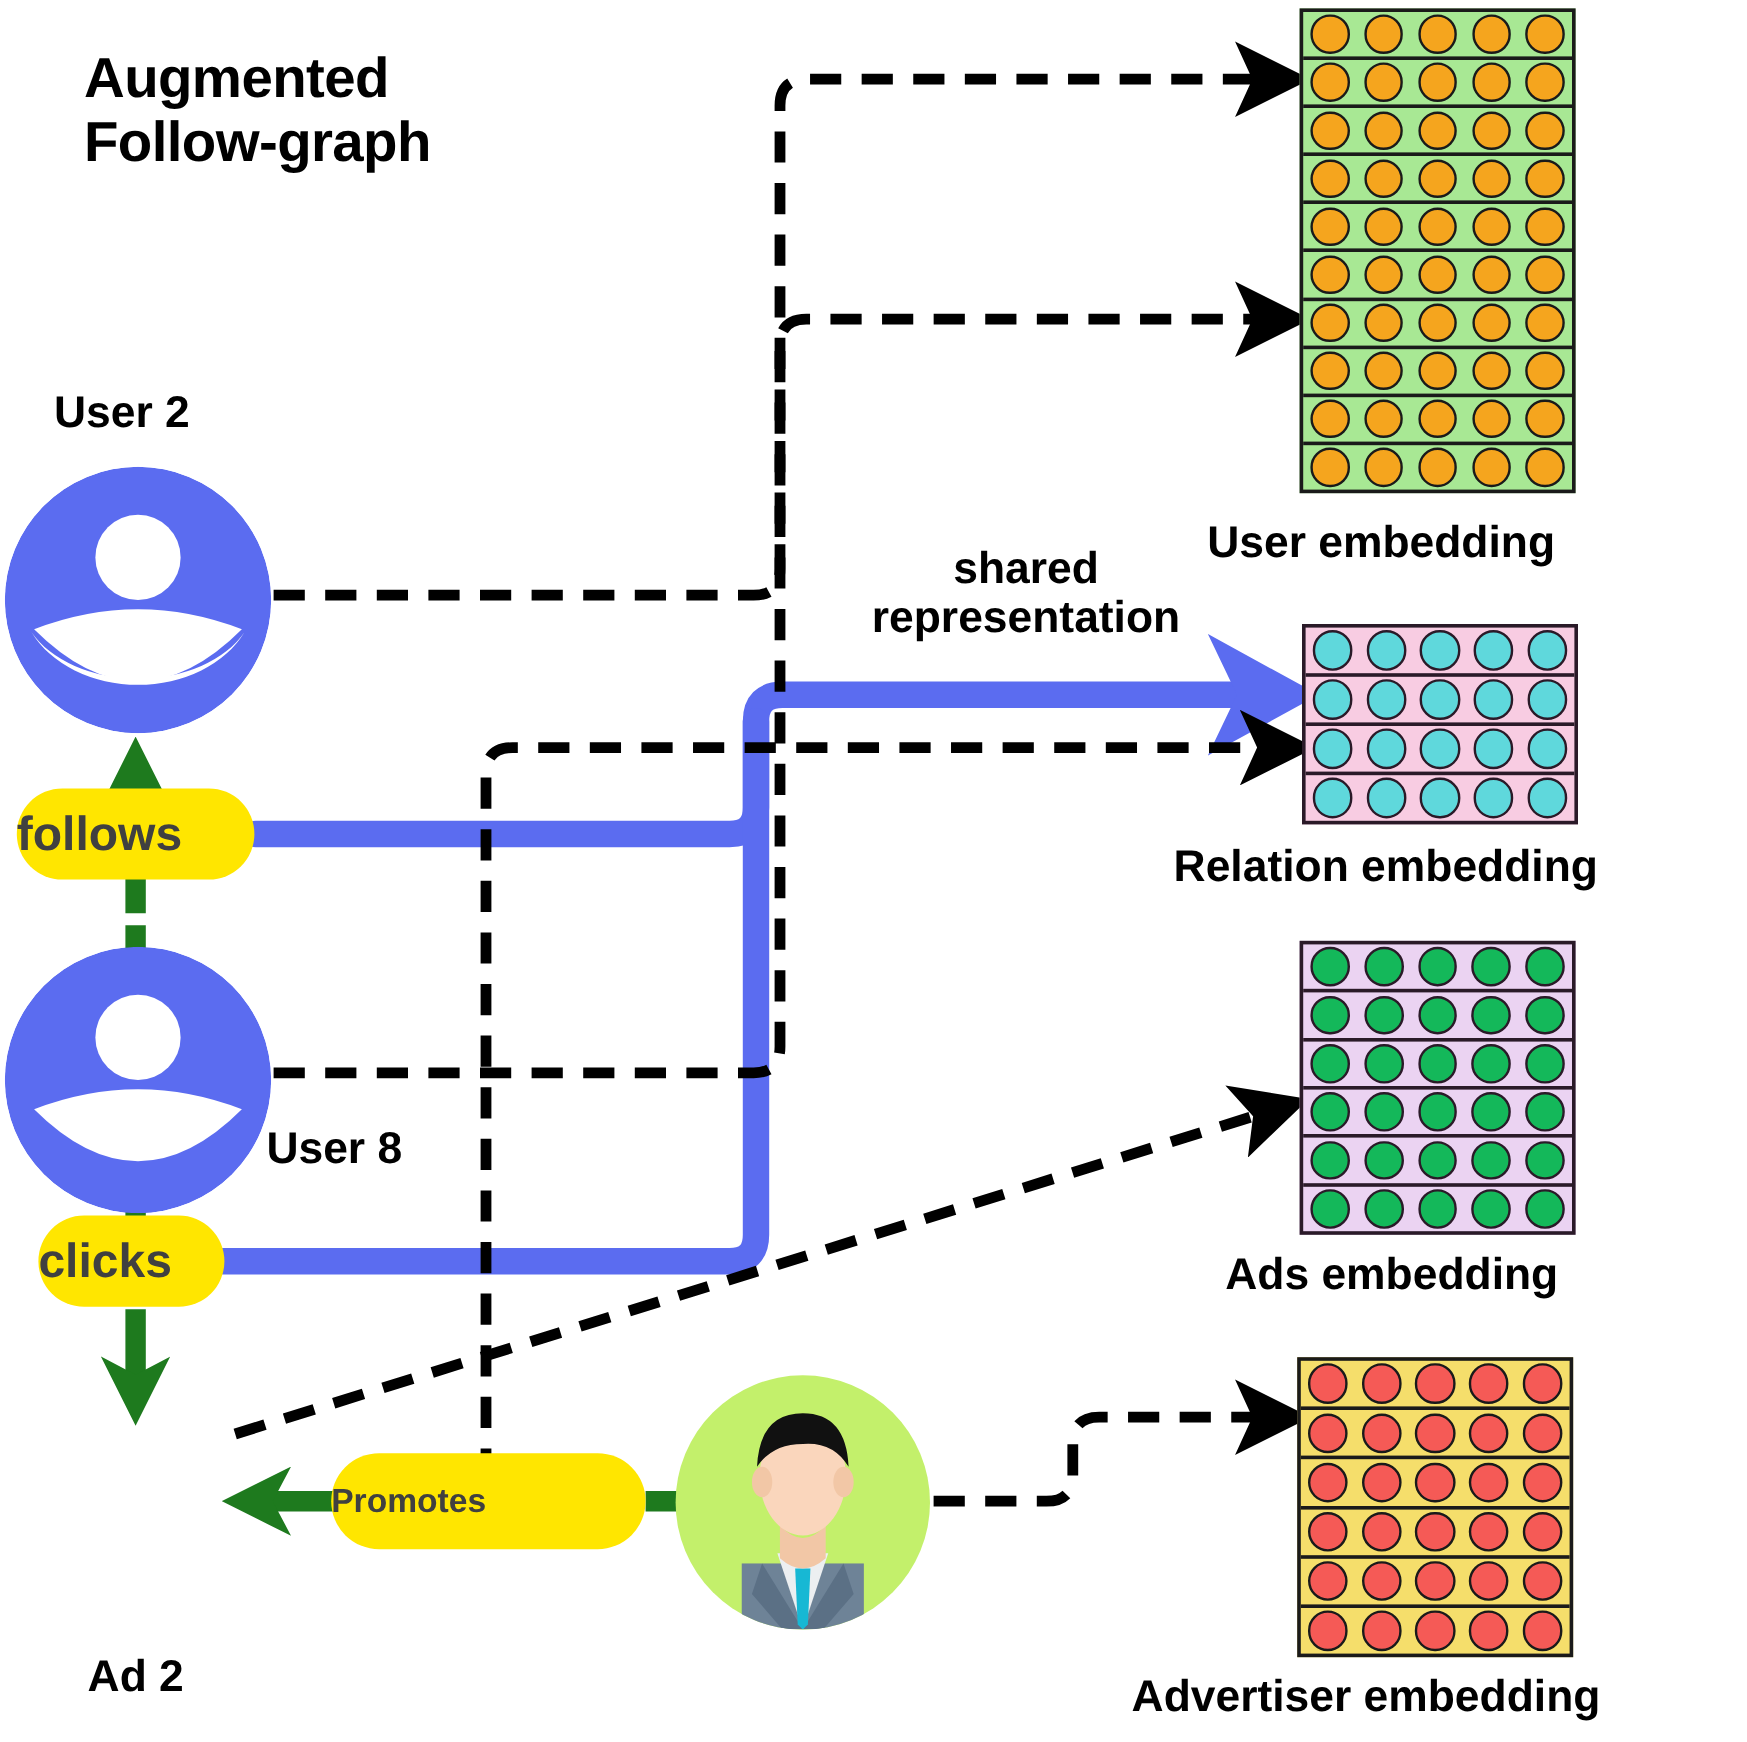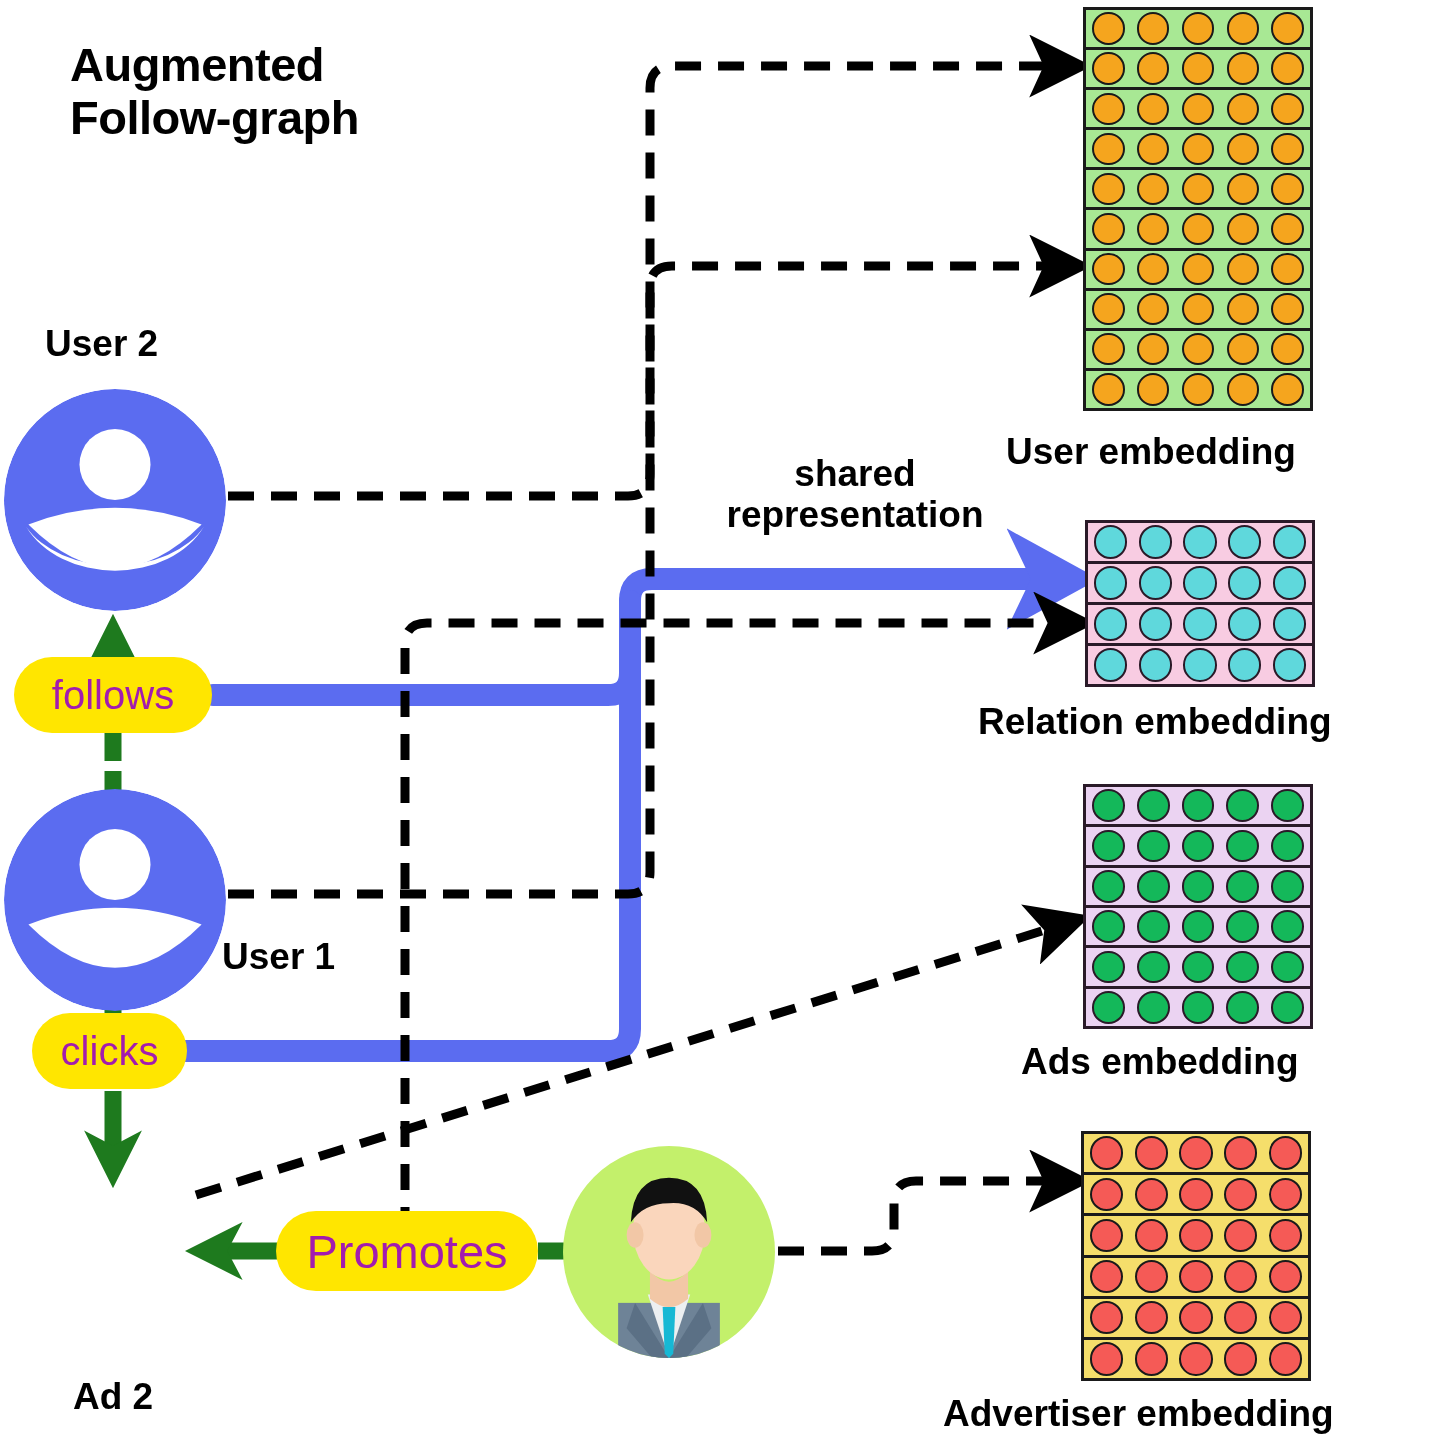--- a/index.html
+++ b/index.html
@@ -5,22 +5,22 @@
   html,body{margin:0;padding:0;background:#ffffff;}
   body{width:1456px;height:1452px;position:relative;overflow:hidden;
        font-family:"Liberation Sans","DejaVu Sans",sans-serif;}
   #stage{position:absolute;left:0;top:1px;width:1300px;height:1452px;}
   svg#wires{position:absolute;left:0;top:0;width:1456px;height:1452px;}
   .lbl{position:absolute;font-weight:bold;color:#000;line-height:1.12;white-space:pre;}
   .title{font-size:47px;left:70px;top:38px;letter-spacing:-0.5px;}
   .emb-label{font-size:37px;}
   .node-label{font-size:37px;}
   .pill{position:absolute;background:#FFE600;border-radius:999px;
-        display:flex;align-items:center;justify-content:center;
-        font-weight:normal;color:#a21caf;}
+        display:flex;align-items:center;justify-content:flex-start;
+        font-weight:bold;color:#404040;}
   .grid{position:absolute;box-sizing:border-box;border:3px solid #1a1a1a;
         display:flex;flex-direction:column;}
   .grid .row{flex:1 1 0;display:flex;align-items:center;justify-content:space-around;
              box-sizing:border-box;border-bottom:3px solid #1a1a1a;}
   .grid .row:last-child{border-bottom:none;}
   .dot{border-radius:50%;box-sizing:border-box;border:2px solid #1a1a1a;}
   .avatar{position:absolute;border-radius:50%;}
   .ad-node{position:absolute;border-radius:50%;box-sizing:border-box;
            display:flex;align-items:center;justify-content:center;
            font-weight:bold;letter-spacing:1px;}
@@ -88,29 +88,29 @@
 
   <div class="pill" style="left:14px;top:656px;width:198px;height:76px;font-size:40px;">
     <span>follows</span>
   </div>
 
   <svg class="avatar" style="left:4px;top:788px;" width="222" height="222" viewBox="0 0 100 100">
     <circle cx="50" cy="50" r="50" fill="#5B6CF0"></circle>
     <circle cx="50" cy="34" r="16" fill="#fff"></circle>
     <path d="M11,61 Q50,100 89,61 Q50,46 11,61 Z" fill="#fff"></path>
   </svg>
-  <div class="lbl node-label" style="left:222px;top:935px;">User 1</div>
+  <div class="lbl node-label" style="left:222px;top:935px;">User 8</div>
 
   <div class="pill" style="left:32px;top:1012px;width:155px;height:76px;font-size:40px;">
     <span>clicks</span>
   </div>
 
   <div class="lbl node-label" style="left:73px;top:1375px;">Ad 2</div>
 
-  <div class="pill" style="left:276px;top:1210px;width:262px;height:80px;font-size:47px;">
+  <div class="pill" style="left:276px;top:1210px;width:262px;height:80px;font-size:28px;">
     <span>Promotes</span>
   </div>
 
   <div class="adv-node" style="left:563px;top:1145px;width:212px;height:212px;background:#C3F06B;">
     <svg width="212" height="212" viewBox="0 0 100 100">
       <rect x="26" y="74" width="48" height="26" fill="#6E8397"></rect>
       <path d="M34,74 L50,100 L42,100 L30,86 Z" fill="#5B7085"></path>
       <path d="M66,74 L50,100 L58,100 L70,86 Z" fill="#5B7085"></path>
       <path d="M40,70 L50,100 L60,70 Z" fill="#ECEFF1"></path>
       <path d="M46,70 L50,78 L54,70 L50,67 Z" fill="#ECEFF1"></path>

